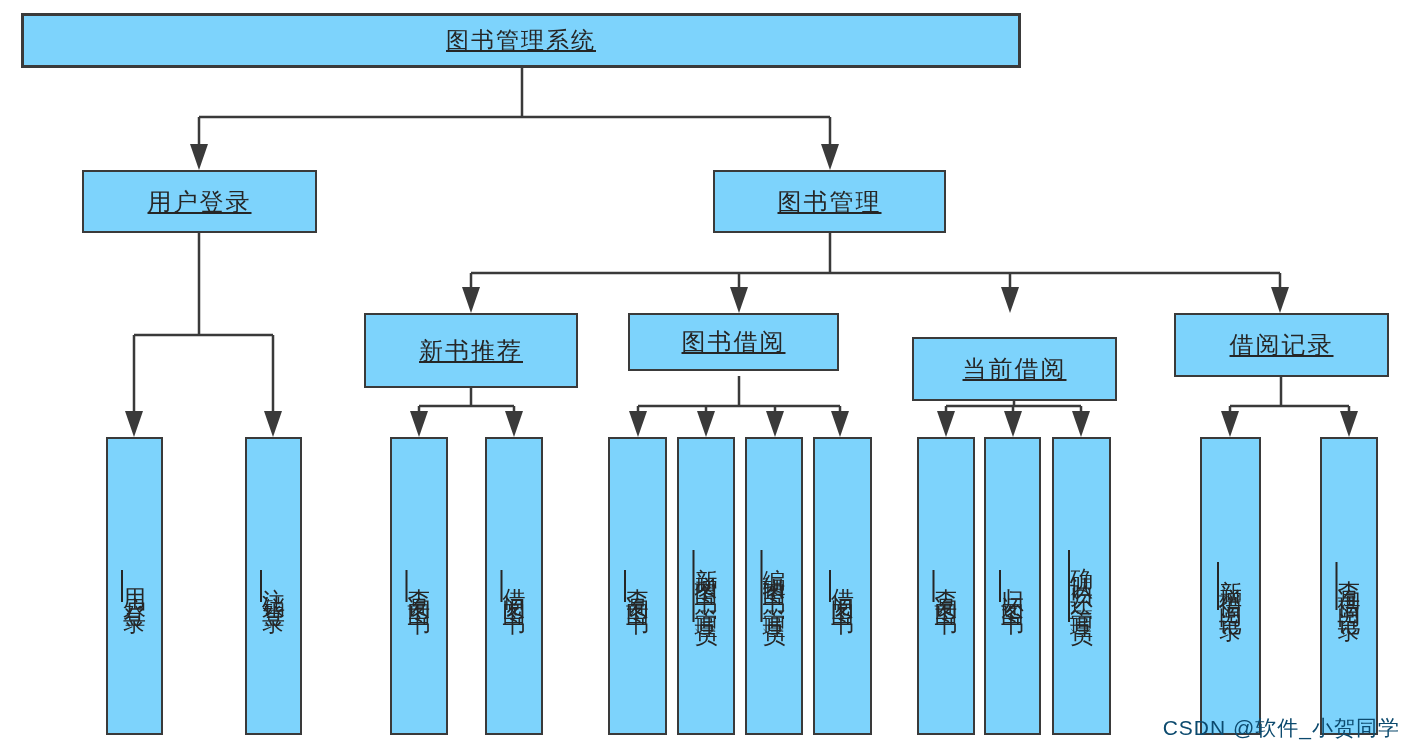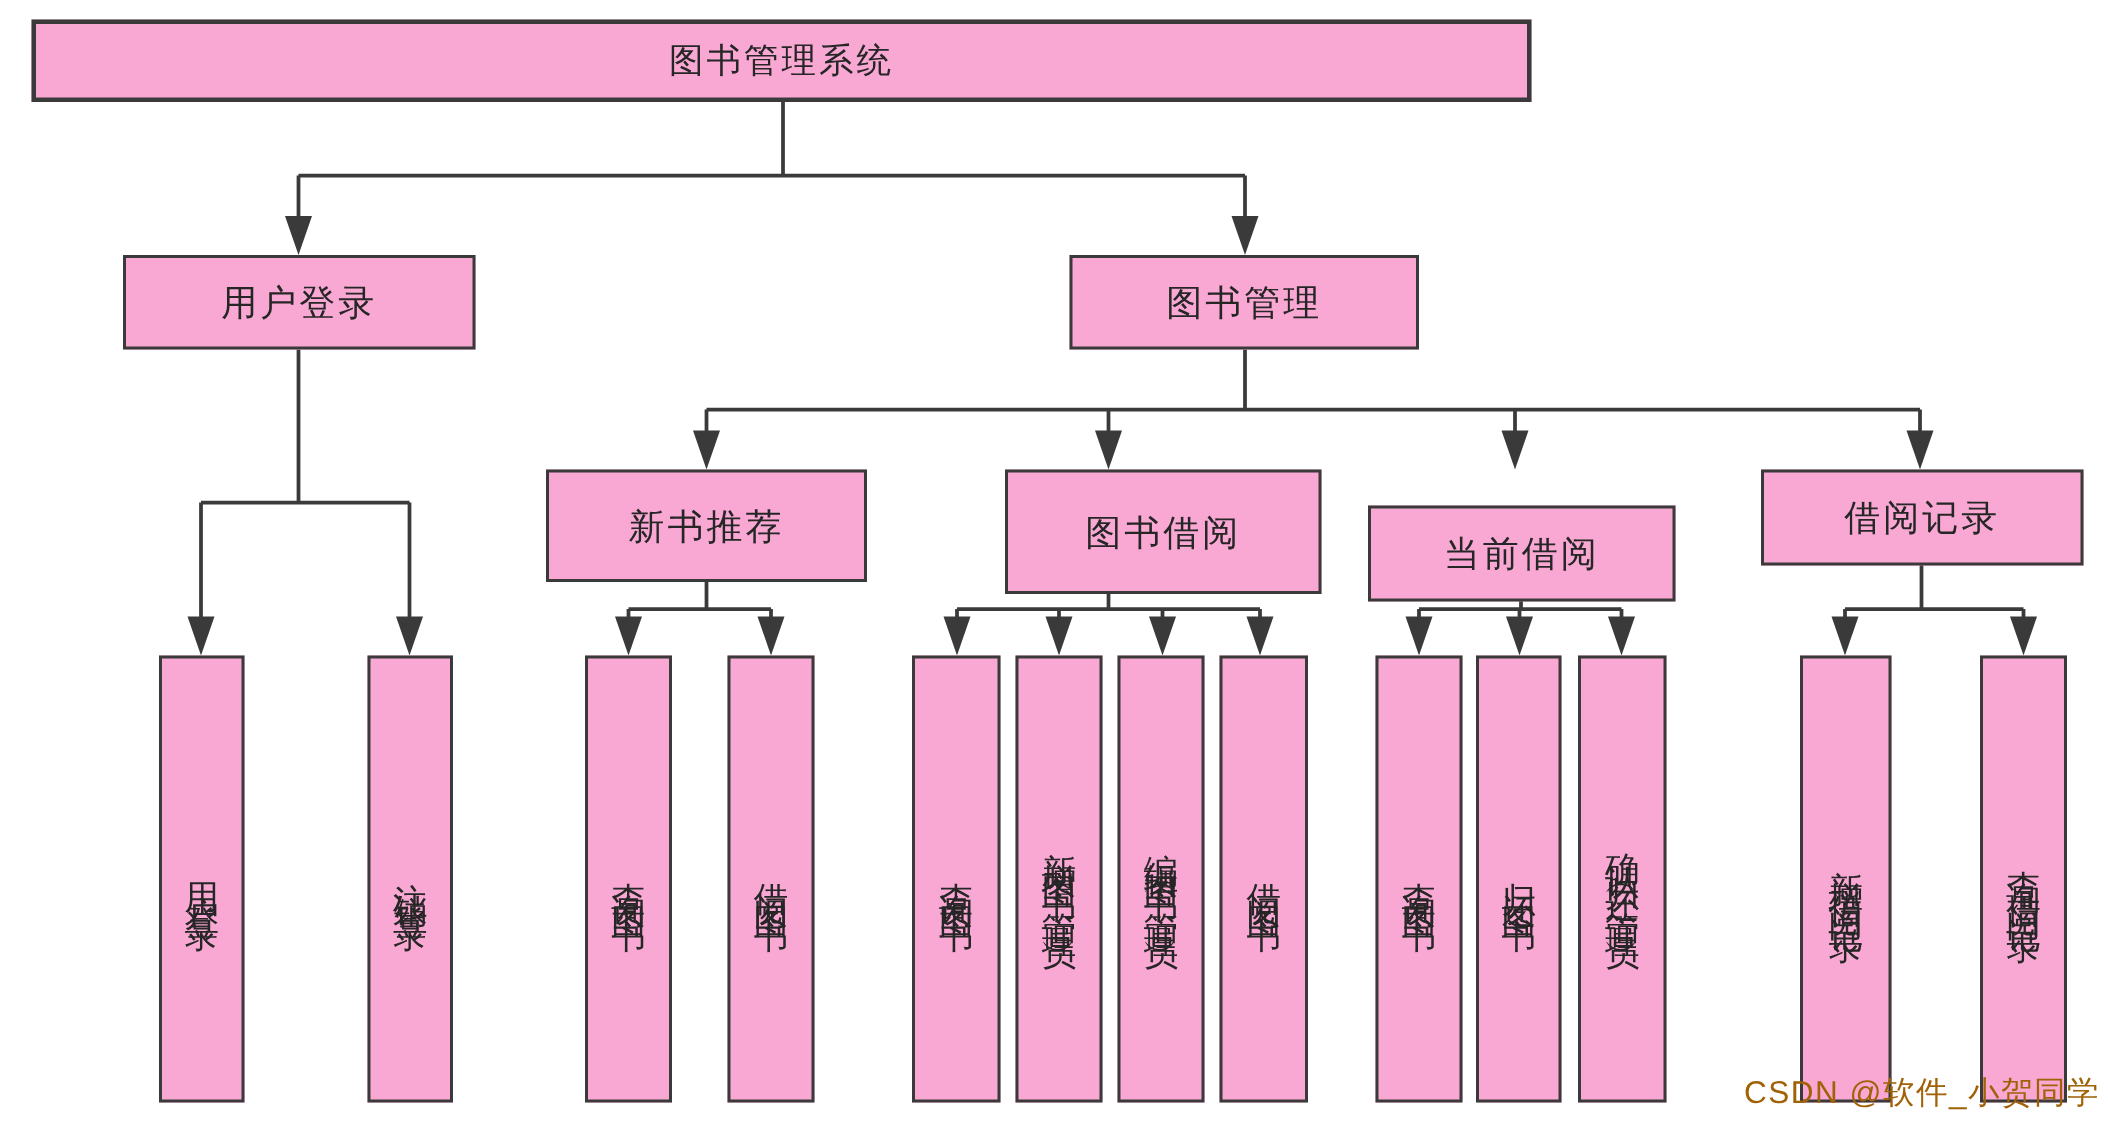--- a/index.html
+++ b/index.html
@@ -17,49 +17,50 @@
   }
   .connectors {
     position: absolute;
     left: 0; top: 0;
     width: 1405px;
     height: 747px;
   }
   .node {
     position: absolute;
     box-sizing: border-box;
-    background: #f9a8d4;
+    background: #7dd3fc;
     border: 2.5px solid #3a3a3a;
     display: flex;
     align-items: center;
     justify-content: center;
     color: #262626;
     font-size: 24px;
     letter-spacing: 2px;
     text-align: left;
     white-space: nowrap;
+    text-decoration: underline;
   }
   .node.root {
     border-width: 3px;
     font-size: 23px;
   }
   .node.leaf {
     writing-mode: vertical-rl;
     text-orientation: mixed;
     font-size: 23px;
     letter-spacing: 8px;
     line-height: 1;
   }
   .watermark {
     position: absolute;
     top: 714px;
     right: 5px;
     font-size: 21px;
     letter-spacing: 1px;
-    color: #a16207;
+    color: #0c4a6e;
     font-weight: 500;
     z-index: 5;
     white-space: nowrap;
   }
 </style>
 </head>
 <body>
 
 <div class="canvas">
 
@@ -110,21 +111,21 @@
   <div class="node" style="left:82px; top:170px; width:235px; height:63px;">
     <span>用户登录</span>
   </div>
   <div class="node" style="left:713px; top:170px; width:233px; height:63px;">
     <span>图书管理</span>
   </div>
 
   <div class="node" style="left:364px; top:313px; width:214px; height:75px;">
     <span>新书推荐</span>
   </div>
-  <div class="node" style="left:670px; top:313px; width:211px; height:83px;">
+  <div class="node" style="left:628px; top:313px; width:211px; height:58px;">
     <span>图书借阅</span>
   </div>
   <div class="node" style="left:912px; top:313px; width:205px; height:64px;margin-top:24px;">
     <span>当前借阅</span>
   </div>
   <div class="node" style="left:1174px; top:313px; width:215px; height:64px;">
     <span>借阅记录</span>
   </div>
 
   <div class="node leaf" style="left:106px; top:437px; width:57px; height:298px;">

